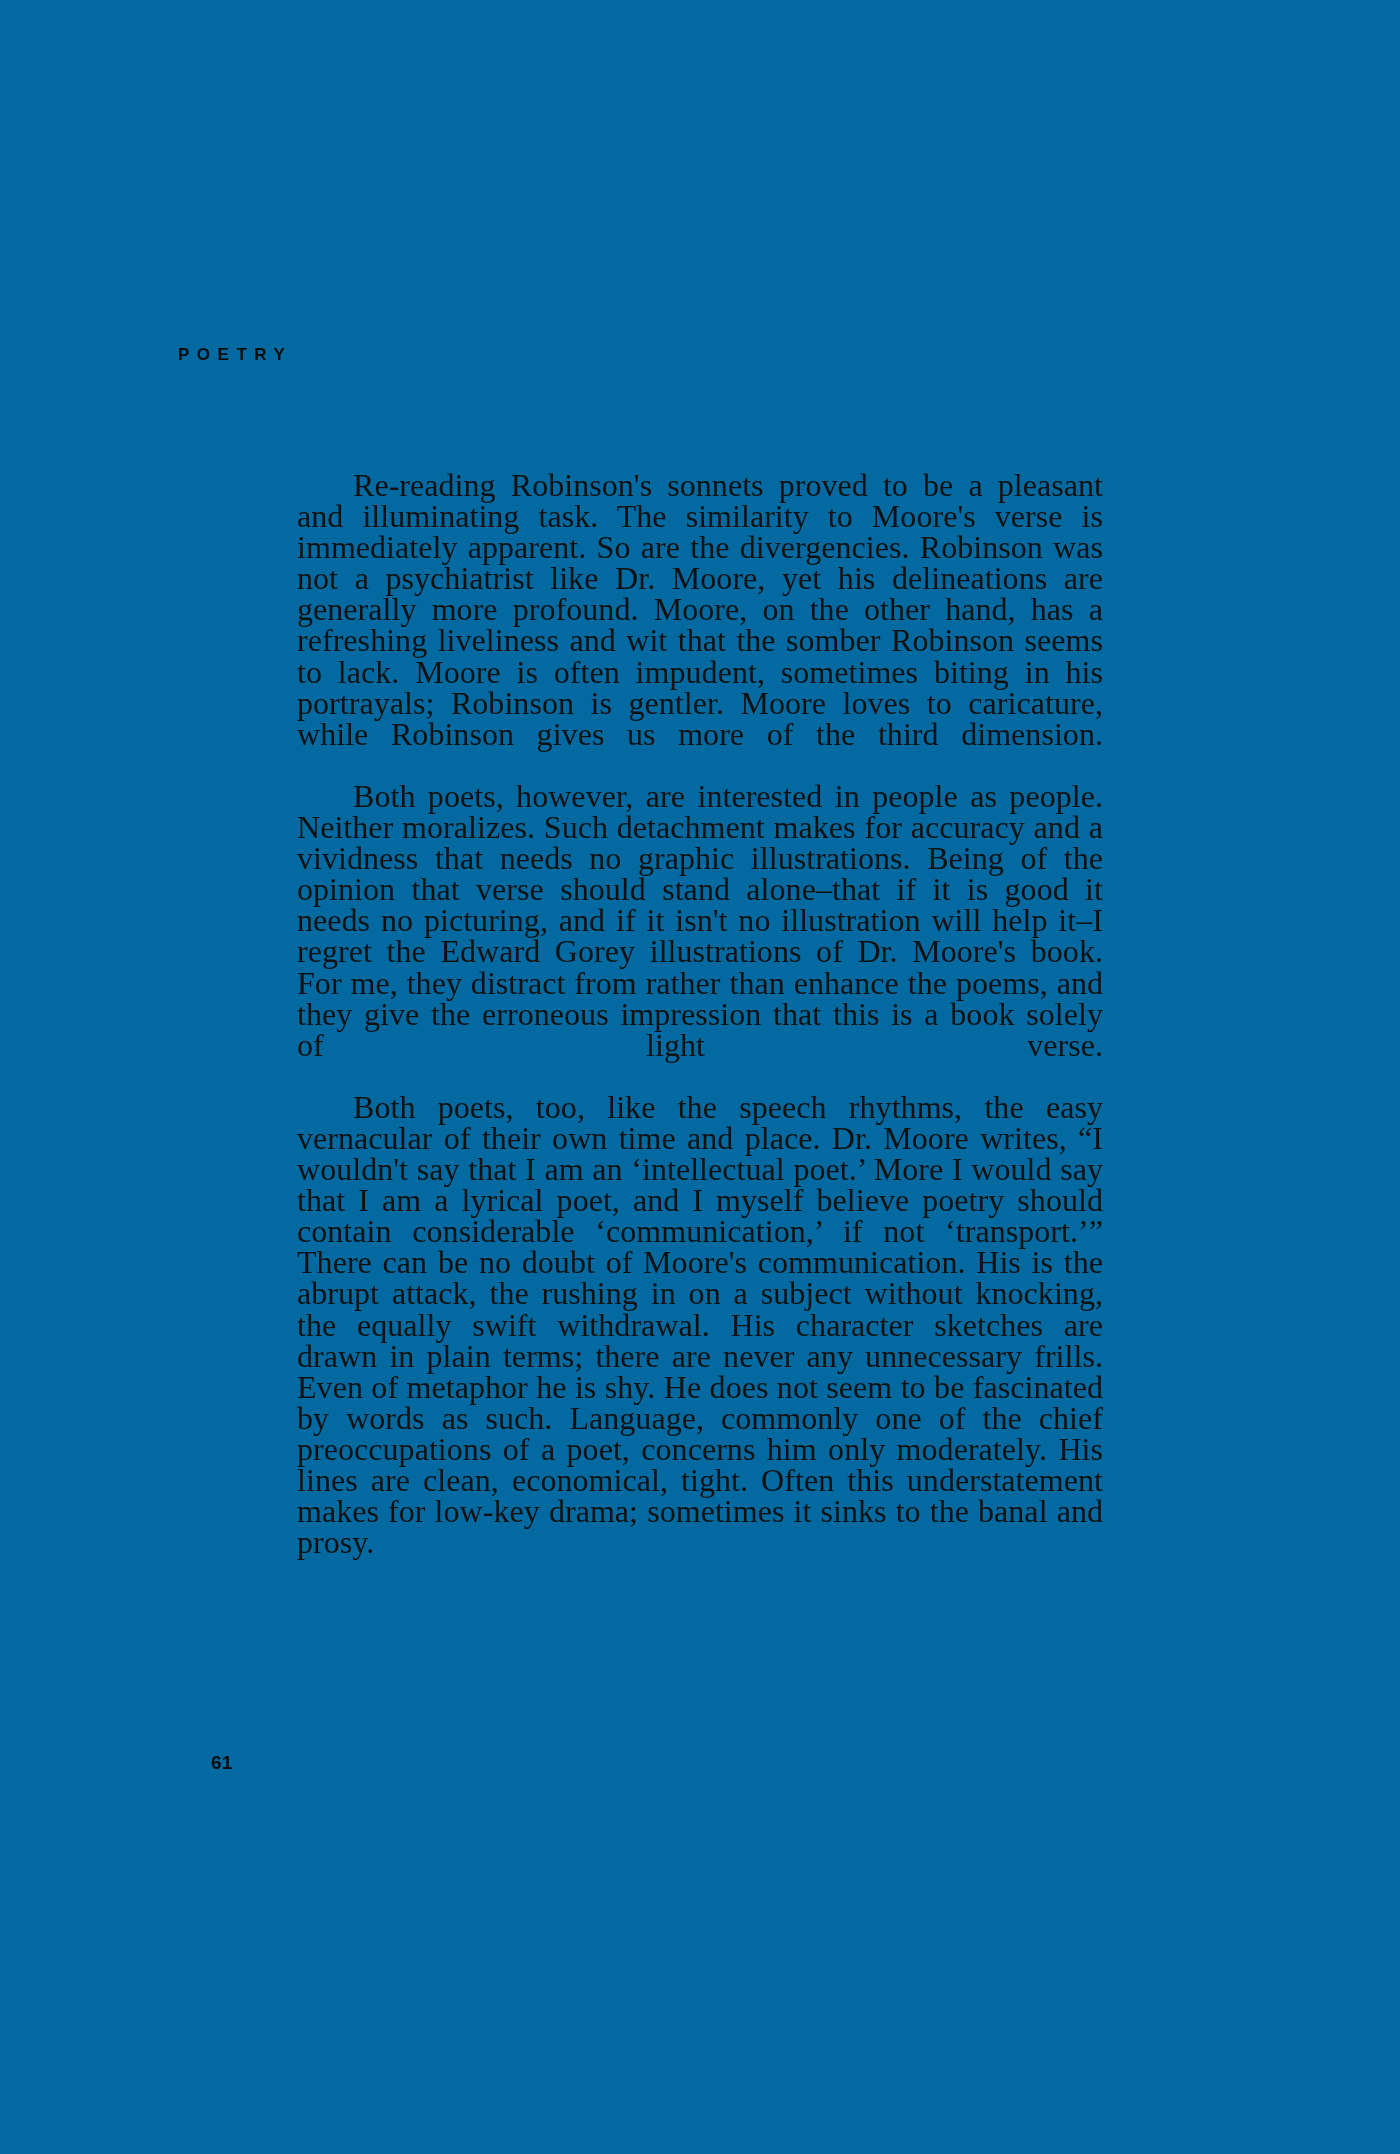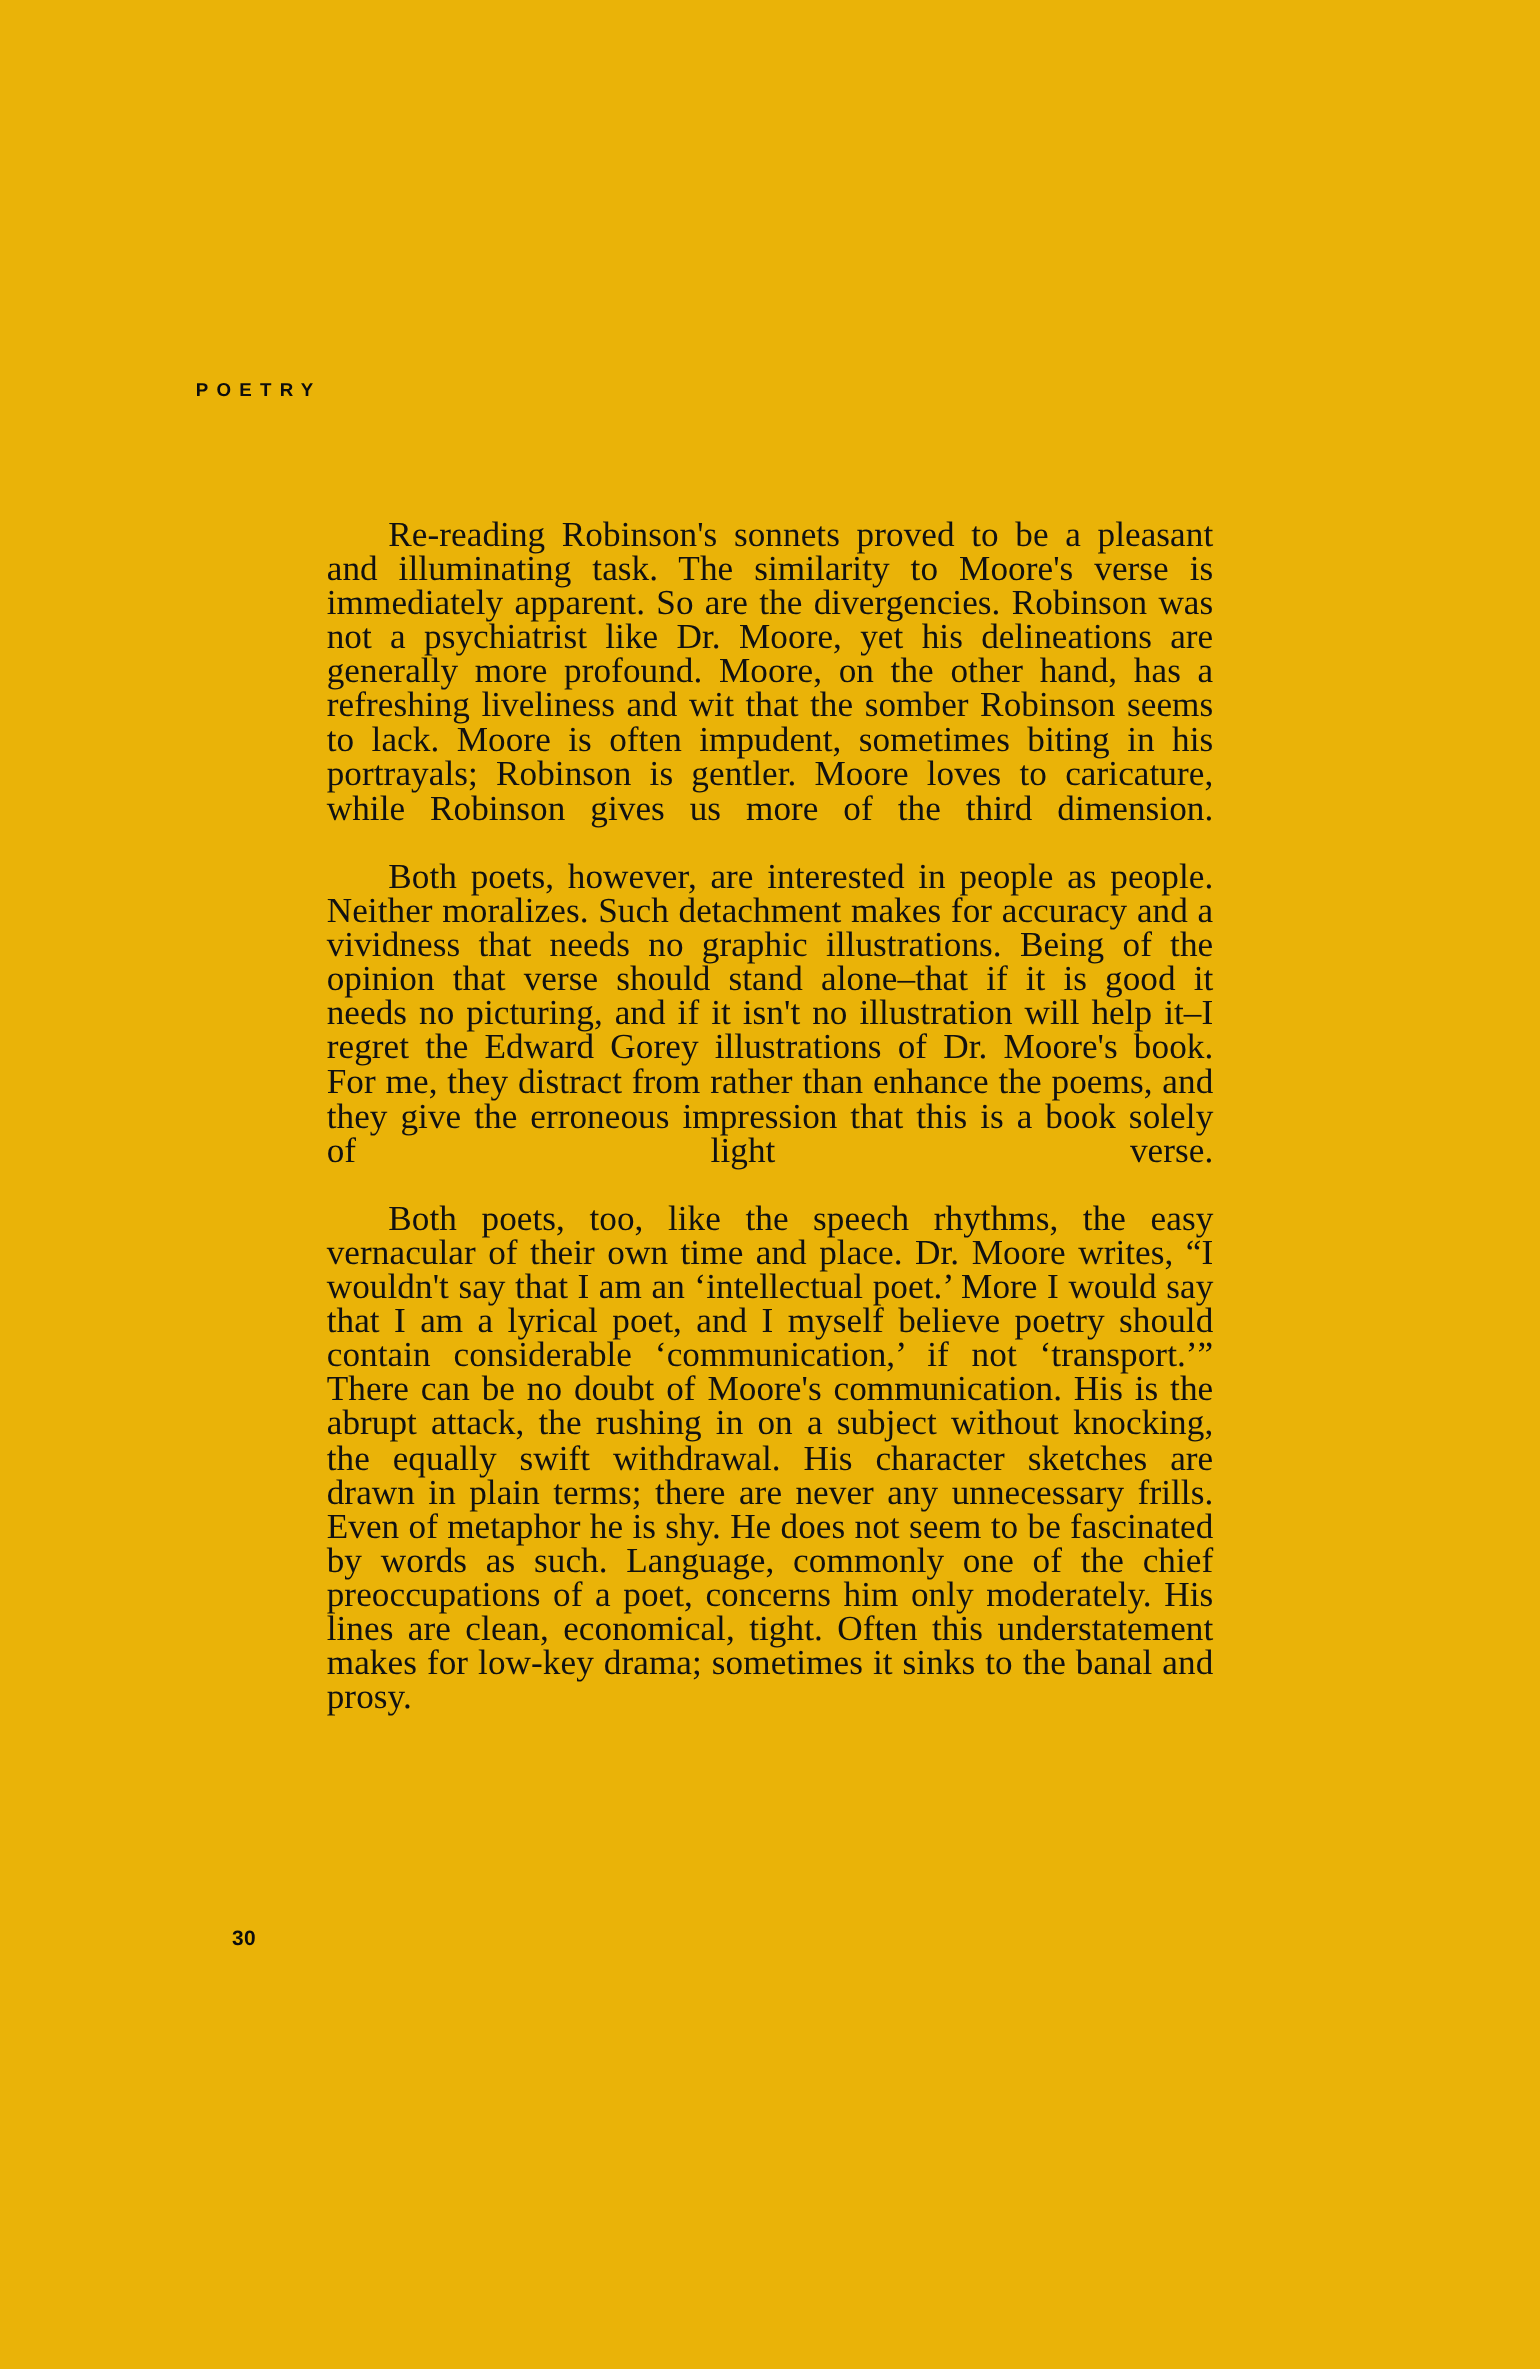--- a/index.html
+++ b/index.html
@@ -5,21 +5,21 @@
   html, body {
     margin: 0;
     padding: 0;
     background: #ffffff;
   }
 
   .page {
     position: relative;
     width: 1400px;
     height: 2154px;
-    background: #eab308;
+    background: #0369a1;
     overflow: hidden;
     font-family: "Liberation Serif", "DejaVu Serif", serif;
     color: #101010;
   }
 
   
   .running-head {
     position: absolute;
     left: 178px;
     top: 345px;
@@ -77,15 +77,15 @@
 <div class="page">
 
   <div class="running-head">POETRY</div>
 
   <div class="text-column">
     <p class="body-paragraph">Re-reading Robinson's sonnets proved to be a pleasant and illuminating task. The similarity to Moore's verse is immediately apparent. So are the divergencies. Robinson was not a psychiatrist like Dr. Moore, yet his delineations are generally more profound. Moore, on the other hand, has a refreshing liveliness and wit that the somber Robinson seems to lack. Moore is often impudent, sometimes biting in his portrayals; Robinson is gentler. Moore loves to caricature, while Robinson gives us more of the third dimension.</p>
     <p class="body-paragraph">Both poets, however, are interested in people as people. Neither moralizes. Such detachment makes for accuracy and a vividness that needs no graphic illustrations. Being of the opinion that verse should stand alone–that if it is good it needs no picturing, and if it isn't no illustration will help it–I regret the Edward Gorey illustrations of Dr. Moore's book. For me, they distract from rather than enhance the poems, and they give the erroneous impression that this is a book solely of light verse.</p>
     <p class="body-paragraph">Both poets, too, like the speech rhythms, the easy vernacular of their own time and place. Dr. Moore writes, “I wouldn't say that I am an ‘intellectual poet.’ More I would say that I am a lyrical poet, and I myself believe poetry should contain considerable ‘communication,’ if not ‘transport.’” There can be no doubt of Moore's communication. His is the abrupt attack, the rushing in on a subject without knocking, the equally swift withdrawal. His character sketches are drawn in plain terms; there are never any unnecessary frills. Even of metaphor he is shy. He does not seem to be fascinated by words as such. Language, commonly one of the chief preoccupations of a poet, concerns him only moderately. His lines are clean, economical, tight. Often this understatement makes for low-key drama; sometimes it sinks to the banal and prosy.</p>
   </div>
 
-  <div class="folio">30</div>
+  <div class="folio">61</div>
 
 </div>
 
 </body></html>

